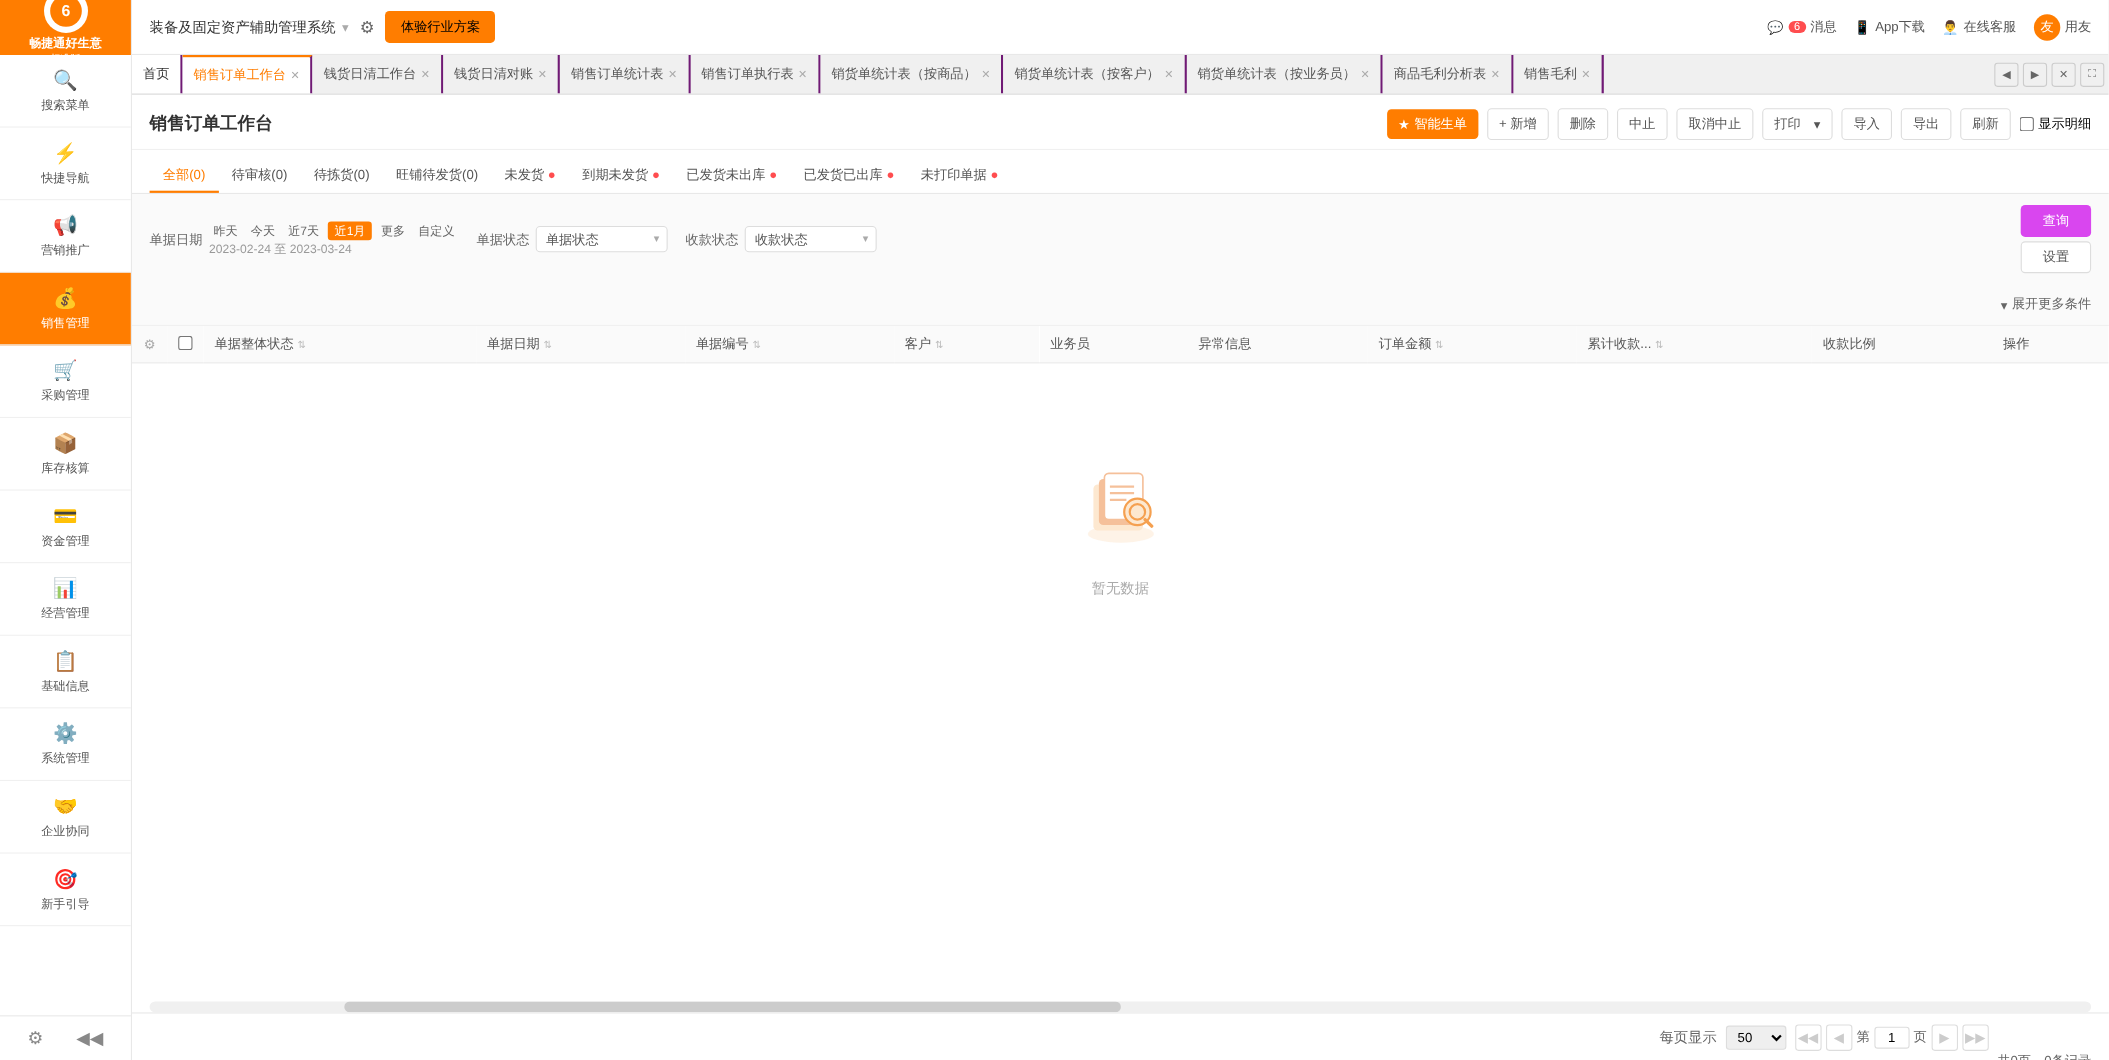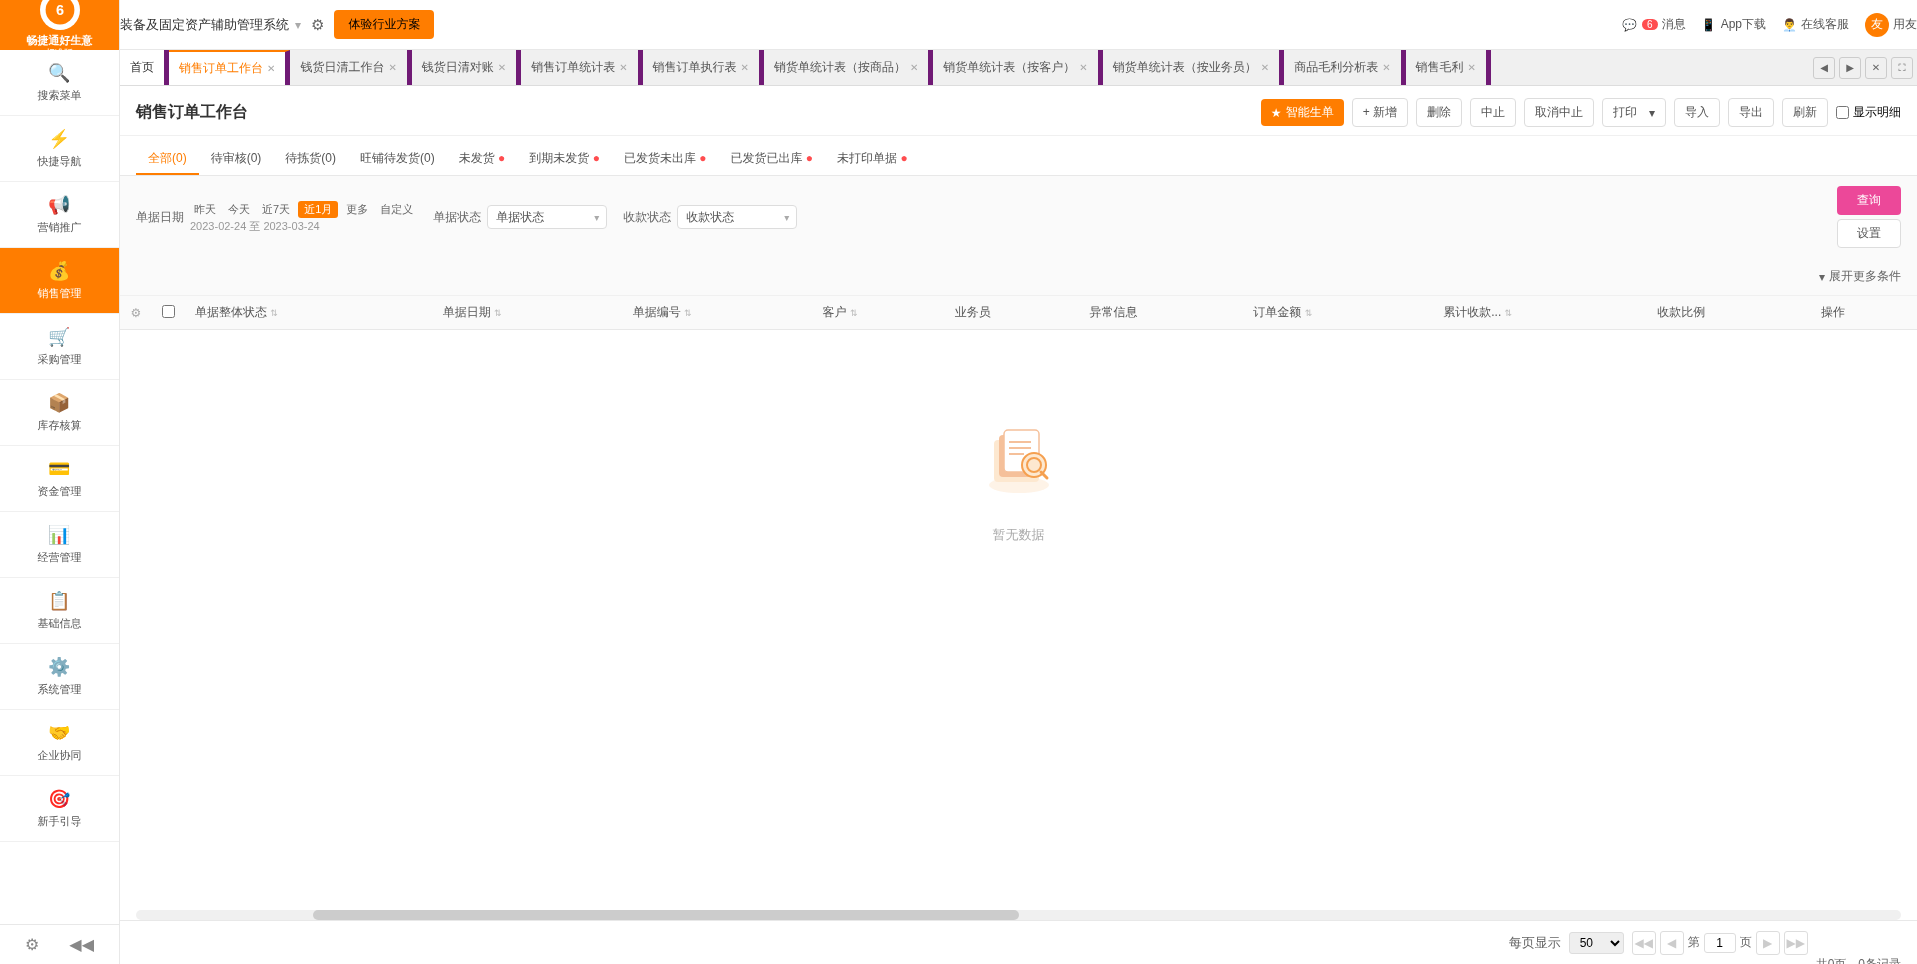--- a/index.html
+++ b/index.html
@@ -13,29 +13,29 @@
     .sidebar-item.active { background: #ff7d00; color: white; }
     .sidebar-item .item-icon { font-size: 18px; margin-bottom: 4px; }
     .sidebar-item .item-label { font-size: 11px; text-align: center; }
     .sidebar-bottom { display: flex; align-items: center; justify-content: space-around; padding: 10px; border-top: 1px solid #e8e8e8; }
     .sidebar-bottom span { cursor: pointer; font-size: 16px; color: #888; }
 
     
     .main { flex: 1; display: flex; flex-direction: column; overflow: hidden; }
 
     
-    .topbar { height: 50px; background: white; display: flex; align-items: center; padding: 0 0; border-bottom: 1px solid #e8e8e8; flex-shrink: 0; }
+    .topbar { height: 50px; background: white; display: flex; align-items: center; padding: 0 16px; border-bottom: 1px solid #e8e8e8; flex-shrink: 0; }
     .topbar-btn { background: #ff7d00; color: #000000; border: none; border-radius: 4px; padding: 6px 14px; font-size: 12px; cursor: pointer; }
     .topbar-user-area { display: flex; align-items: center; gap: 16px; color: #555; font-size: 12px; }
     .topbar-user-area .item { display: flex; align-items: center; gap: 4px; cursor: pointer; }
     .badge { background: #ff4d4f; color: white; border-radius: 10px; padding: 0 5px; font-size: 10px; min-width: 16px; text-align: center; }
 
     
     .tabbar { height: 36px; background: #f0f0f0; display: flex; align-items: center; border-bottom: 1px solid #ddd; flex-shrink: 0; overflow: hidden; }
-    .tab { display: flex; align-items: center; padding: 0 10px; height: 100%; cursor: pointer; white-space: nowrap; font-size: 12px; color: #555; border-right: 5px solid #701a75; background: #f0f0f0; gap: 4px; }
+    .tab { display: flex; align-items: center; padding: 0 10px; height: 100%; cursor: pointer; white-space: nowrap; font-size: 12px; color: #555; border-right: 2px solid #701a75; background: #f0f0f0; gap: 4px; }
     .tab.active { background: white; color: #ff7d00; border-top: 2px solid #ff7d00; }
     .tab-home { background: white; color: #333; }
     .tab-close { color: #aaa; font-size: 10px; cursor: pointer; }
     .tabbar-nav { display: flex; align-items: center; margin-left: auto; padding: 0 4px; gap: 4px; }
     .tabbar-nav button { background: none; border: 1px solid #ccc; border-radius: 3px; width: 22px; height: 22px; cursor: pointer; font-size: 10px; color: #666; }
 
     
     .content { flex: 1; overflow: auto; padding: 0; background: white; display: flex; flex-direction: column; }
 
     
@@ -56,21 +56,21 @@
     .filter-label { color: #666; white-space: nowrap; }
     .filter-dates { display: flex; flex-direction: column; gap: 1px; }
     .date-quick { display: flex; gap: 4px; }
     .date-quick span { cursor: pointer; color: #666; padding: 1px 4px; font-size: 11px; }
     .date-quick .active-date { background: #ff7d00; color: white; border-radius: 3px; padding: 1px 6px; }
     .date-range { color: #999; font-size: 11px; }
     .filter-select { border: 1px solid #ddd; border-radius: 4px; padding: 4px 24px 4px 8px; font-size: 12px; color: #555; background: white; cursor: pointer; min-width: 120px; appearance: none; position: relative; }
     .select-wrapper { position: relative; display: inline-block; }
     .select-wrapper::after { content: "▾"; position: absolute; right: 8px; top: 50%; transform: translateY(-50%); color: #aaa; pointer-events: none; font-size: 10px; }
     .expand-btn { display: flex; align-items: center; gap: 4px; color: #666; cursor: pointer; font-size: 12px; margin-left: auto; }
-    .query-btn { background: #ec4899; color: white; border: none; border-radius: 4px; padding: 6px 20px; font-size: 12px; cursor: pointer; }
+    .query-btn { background: #d946ef; color: white; border: none; border-radius: 4px; padding: 6px 20px; font-size: 12px; cursor: pointer; }
     .set-btn { background: white; color: #555; border: 1px solid #ddd; border-radius: 4px; padding: 5px 16px; font-size: 12px; cursor: pointer; }
 
     
     .summary-bar { padding: 8px 16px; display: flex; align-items: center; justify-content: space-between; flex-shrink: 0; }
     .summary-actions { display: flex; gap: 8px; }
     .summary-action { display: flex; align-items: center; gap: 3px; cursor: pointer; font-size: 12px; color: #555; }
     .dot { width: 8px; height: 8px; border-radius: 50%; display: inline-block; }
     .dot-green { background: #52c41a; }
     .dot-orange { background: #ff7d00; }
     .dot-blue { background: #1890ff; }

